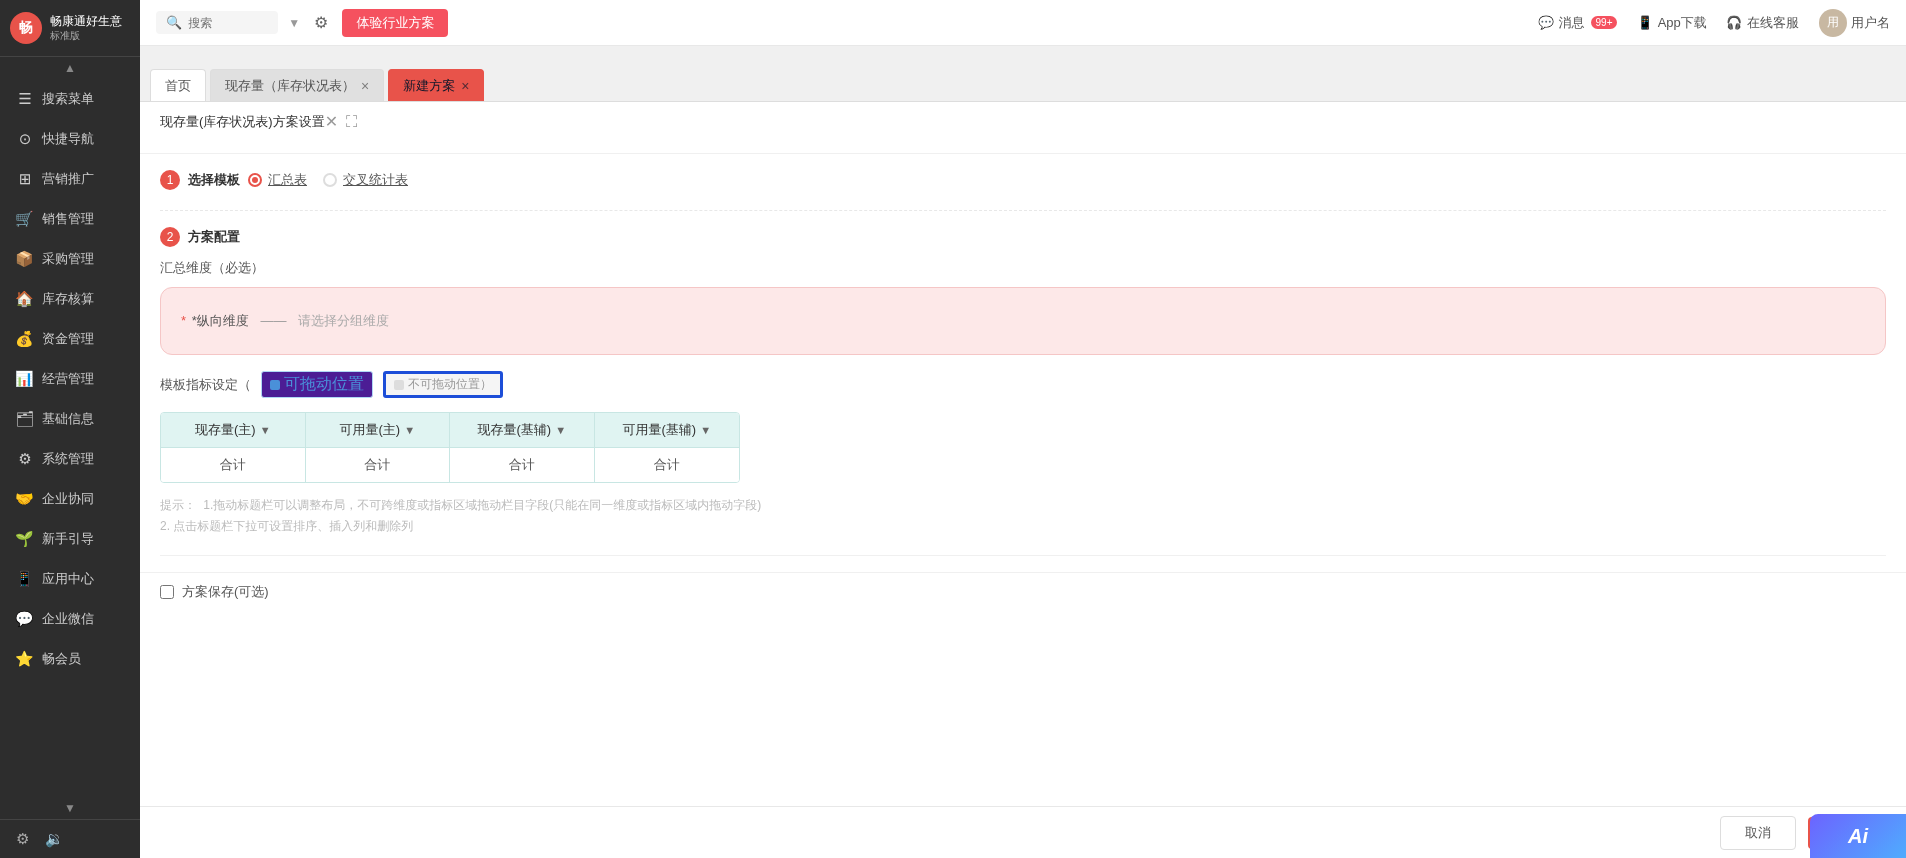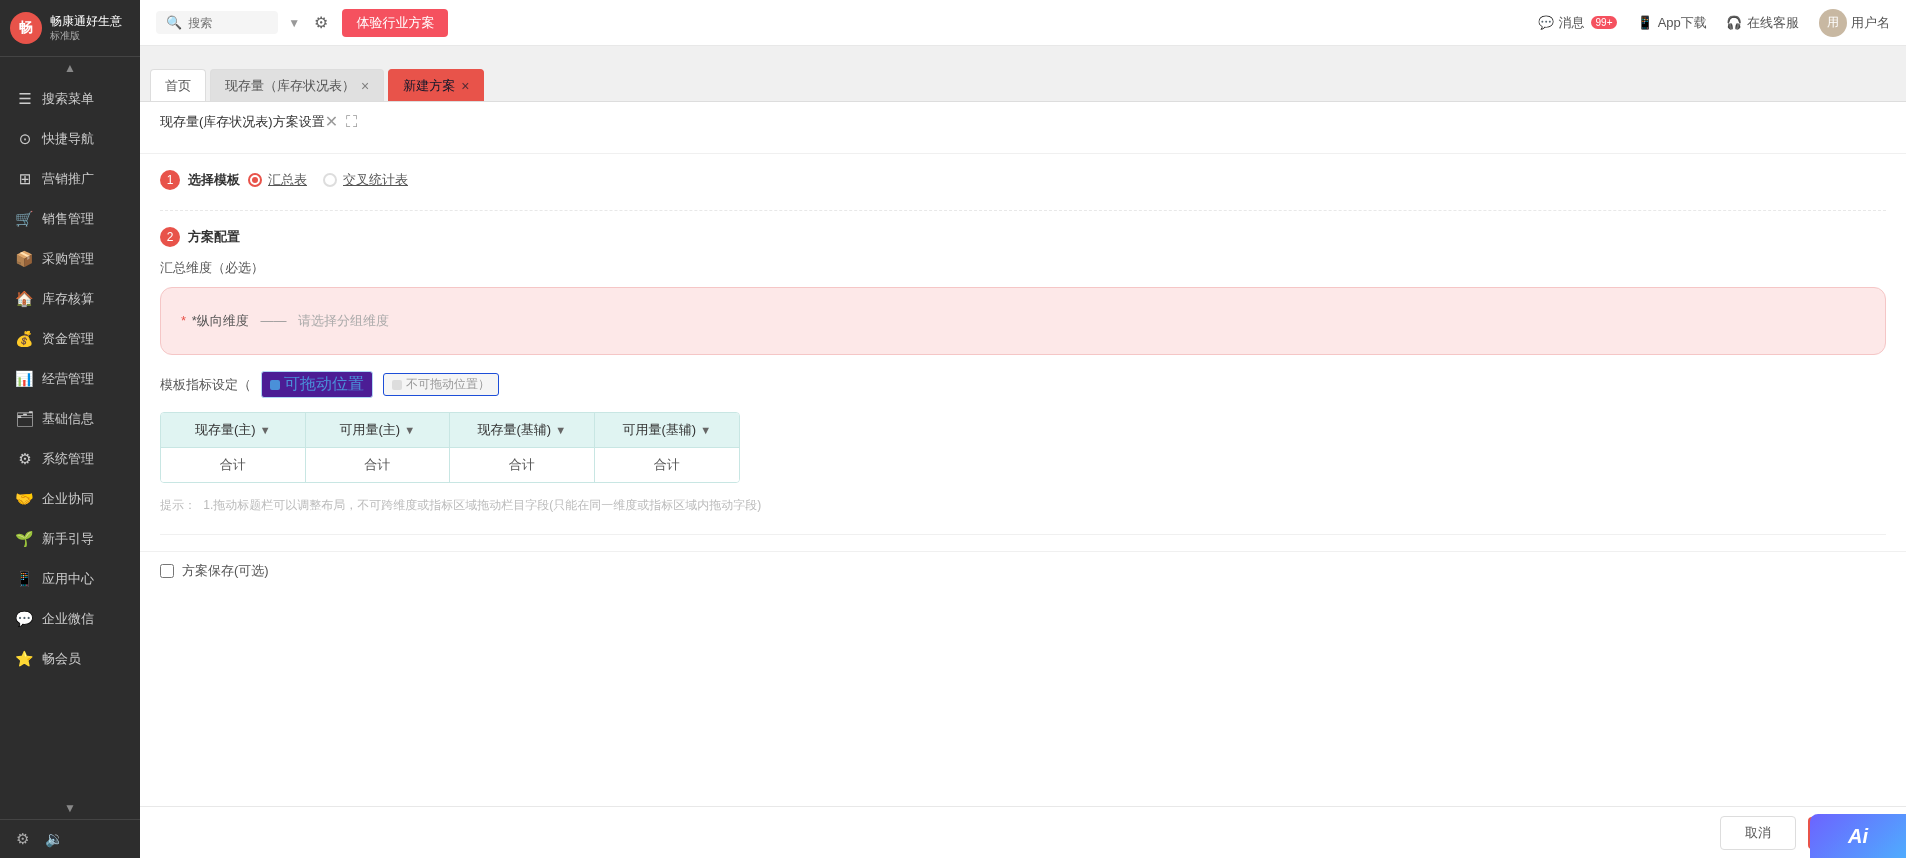--- a/index.html
+++ b/index.html
@@ -294,21 +294,21 @@
       border-radius: 3px;
       padding: 2px 8px;
       font-size: 16px;
       color: #4a90d9;
     }
     .non-draggable-badge {
       display: inline-flex;
       align-items: center;
       gap: 4px;
       background: #f5f5f5;
-      border: 1px solid #1d4ed8;
+      border: 3px solid #1d4ed8;
       border-radius: 3px;
       padding: 2px 8px;
       font-size: 12px;
       color: #999;
     }
 
     
     .stats-section-label {
       color: #4db6ac;
       font-size: 13px;
@@ -639,20 +639,23 @@
               <div class="stats-cell">合计</div>
               <div class="stats-cell">合计</div>
             </div>
           </div>
 
           <div class="tips-section">
             <div class="tips-line">
               <span class="tips-label">提示：</span>
               <span>1.拖动标题栏可以调整布局，不可跨维度或指标区域拖动栏目字段(只能在同一维度或指标区域内拖动字段)</span>
             </div>
+            <div class="tips-line">
+              <span>2. 点击标题栏下拉可设置排序、插入列和删除列</span>
+            </div>
           </div>
         </div>
       </div>
 
       <div style="border-top:1px solid #f0f0f0; margin-bottom:0;"></div>
     </div>
 
     <div class="save-section">
       <input type="checkbox" class="save-checkbox" style="">
       <span class="save-label">方案保存(可选)</span>

